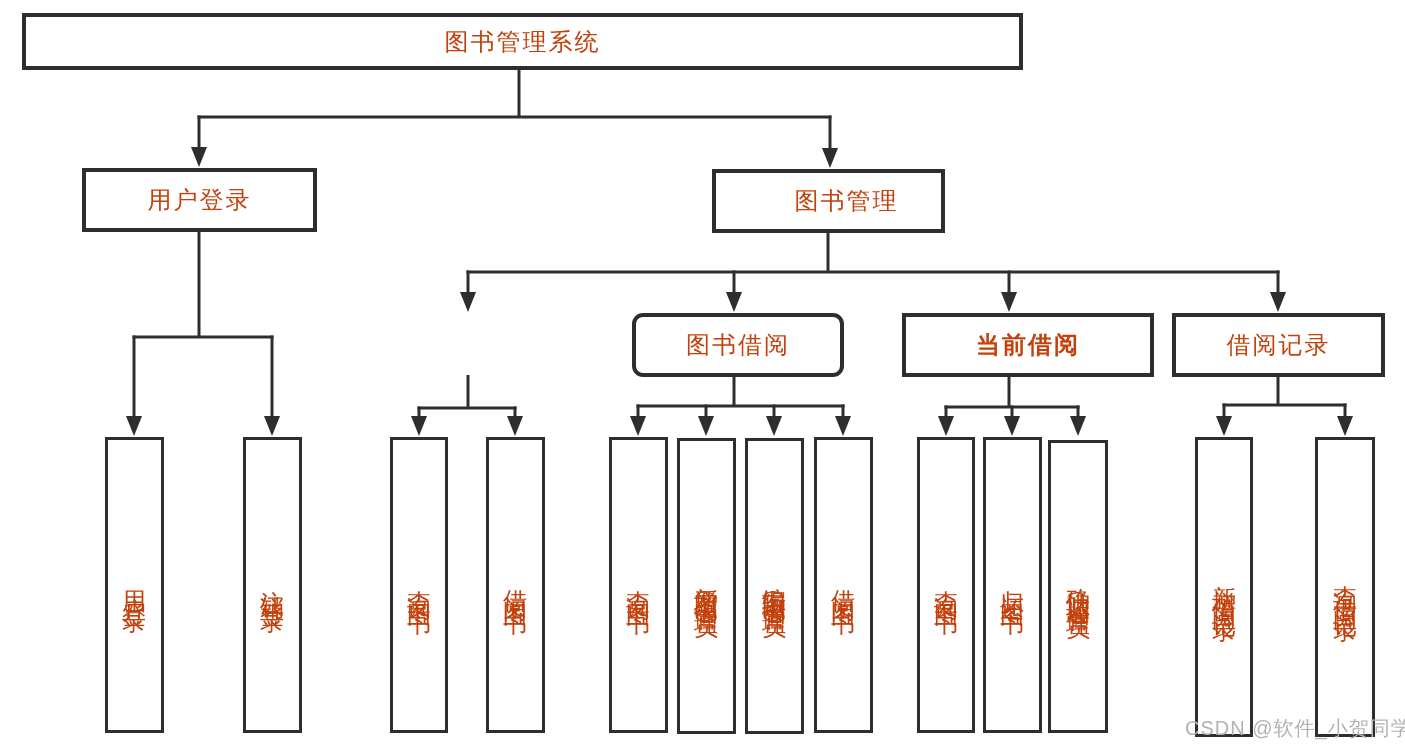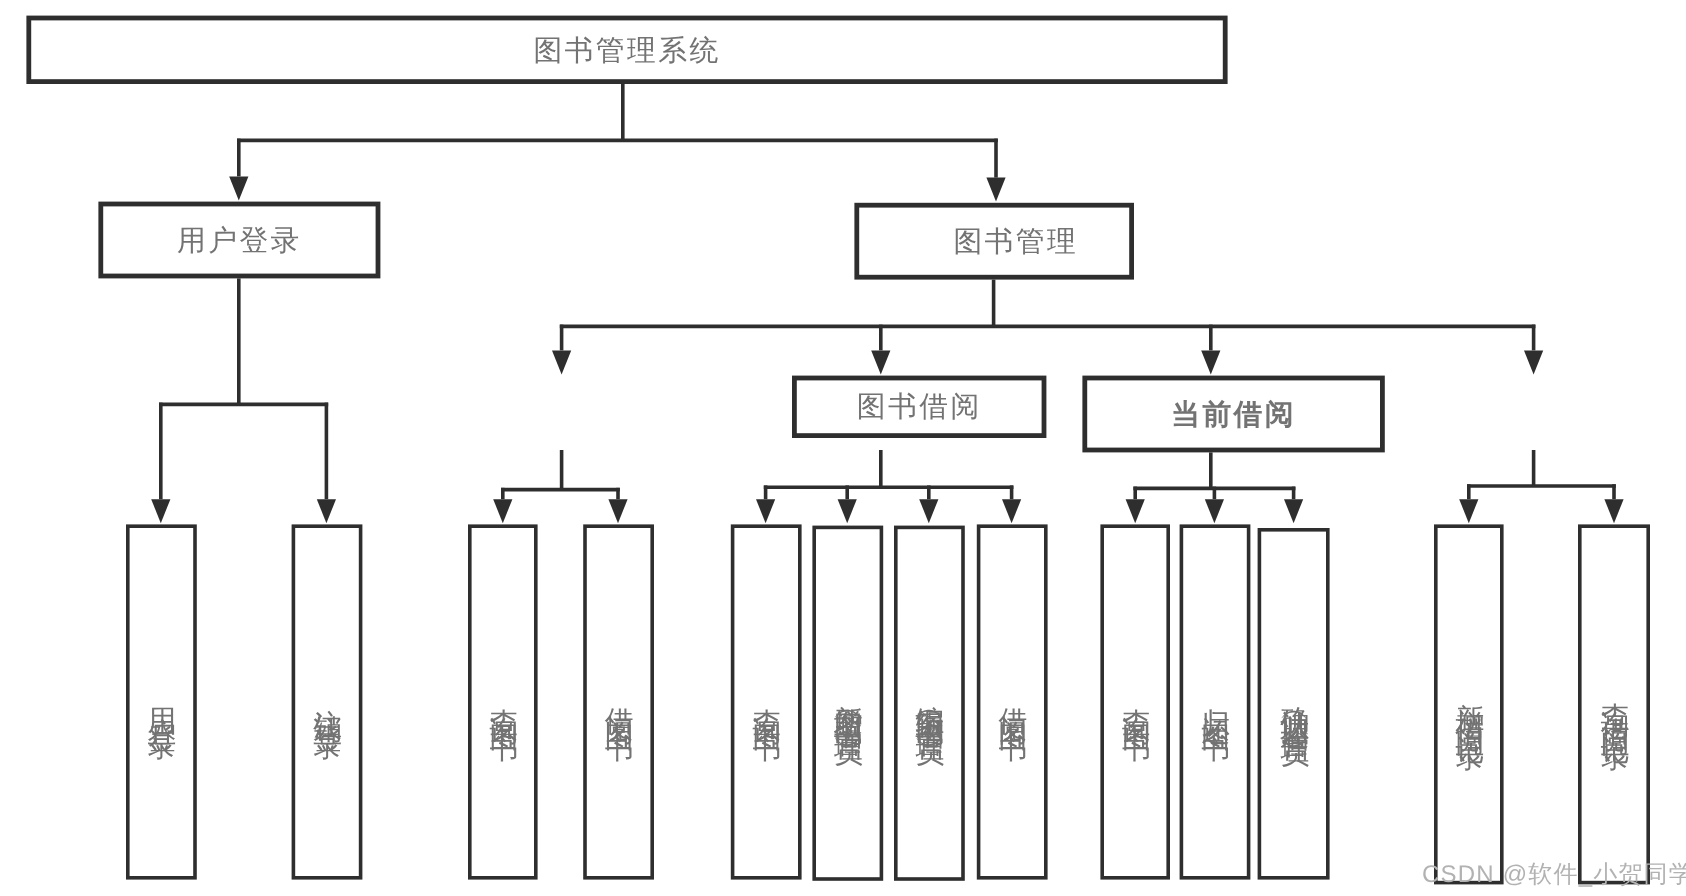--- a/index.html
+++ b/index.html
@@ -26,21 +26,21 @@
     position: absolute;
     box-sizing: border-box;
     background: #ffffff;
     border: 4px solid #2e2e2e;
     z-index: 2;
     display: flex;
     align-items: center;
     justify-content: center;
     font-size: 24px;
     letter-spacing: 2px;
-    color: #737373;
+    color: #c2410c;
     white-space: nowrap;
   }
   .node.leaf {
     border-width: 3px;
     display: block;
     writing-mode: vertical-rl;
     text-orientation: mixed;
     text-align: center;
     letter-spacing: 7px;
     font-size: 24px;
@@ -129,25 +129,28 @@
     <span>图书管理系统</span>
   </div>
 
   <div class="node" style="left:82px; top:168px; width:235px; height:64px;">
     <span>用户登录</span>
   </div>
   <div class="node" style="left:712px; top:169px; width:233px; height:64px;padding-left:36px;">
     <span>图书管理</span>
   </div>
 
-  <div class="node" style="left:660px; top:313px; width:212px; height:52px;">
+  <div class="node" style="left:632px; top:313px; width:212px; height:64px;border-radius:11px;">
     <span>图书借阅</span>
   </div>
   <div class="node" style="left:902px; top:313px; width:252px; height:64px;font-weight:bold;">
     <span>当前借阅</span>
+  </div>
+  <div class="node" style="left:1172px; top:313px; width:213px; height:64px;">
+    <span>借阅记录</span>
   </div>
 
   <div class="node leaf" style="left:105px; top:437px; width:59px; height:296px; line-height:53px;">用户登录</div>
   <div class="node leaf" style="left:243px; top:437px; width:59px; height:296px; line-height:53px;">注销登录</div>
 
   <div class="node leaf" style="left:390px; top:437px; width:58px; height:296px; line-height:52px;">查询图书</div>
   <div class="node leaf" style="left:486px; top:437px; width:59px; height:296px; line-height:53px;">借阅图书</div>
 
   <div class="node leaf" style="left:609px; top:437px; width:59px; height:296px; line-height:53px;">查询图书</div>
   <div class="node leaf" style="left:677px; top:438px; width:59px; height:296px; line-height:53px; letter-spacing:4px;">新增图书（管理员）</div>

